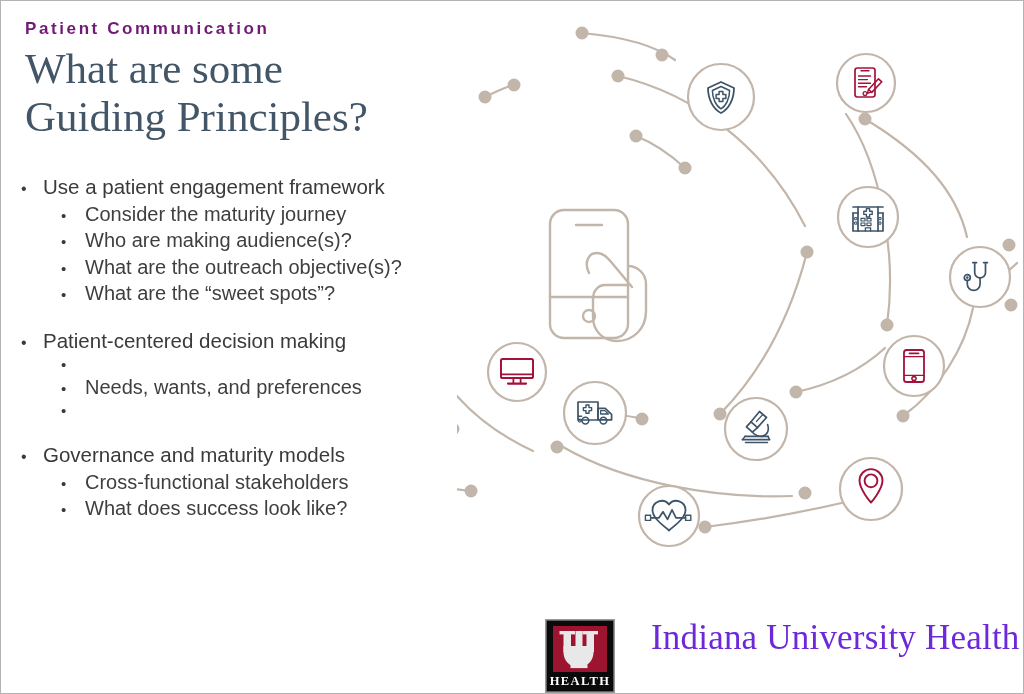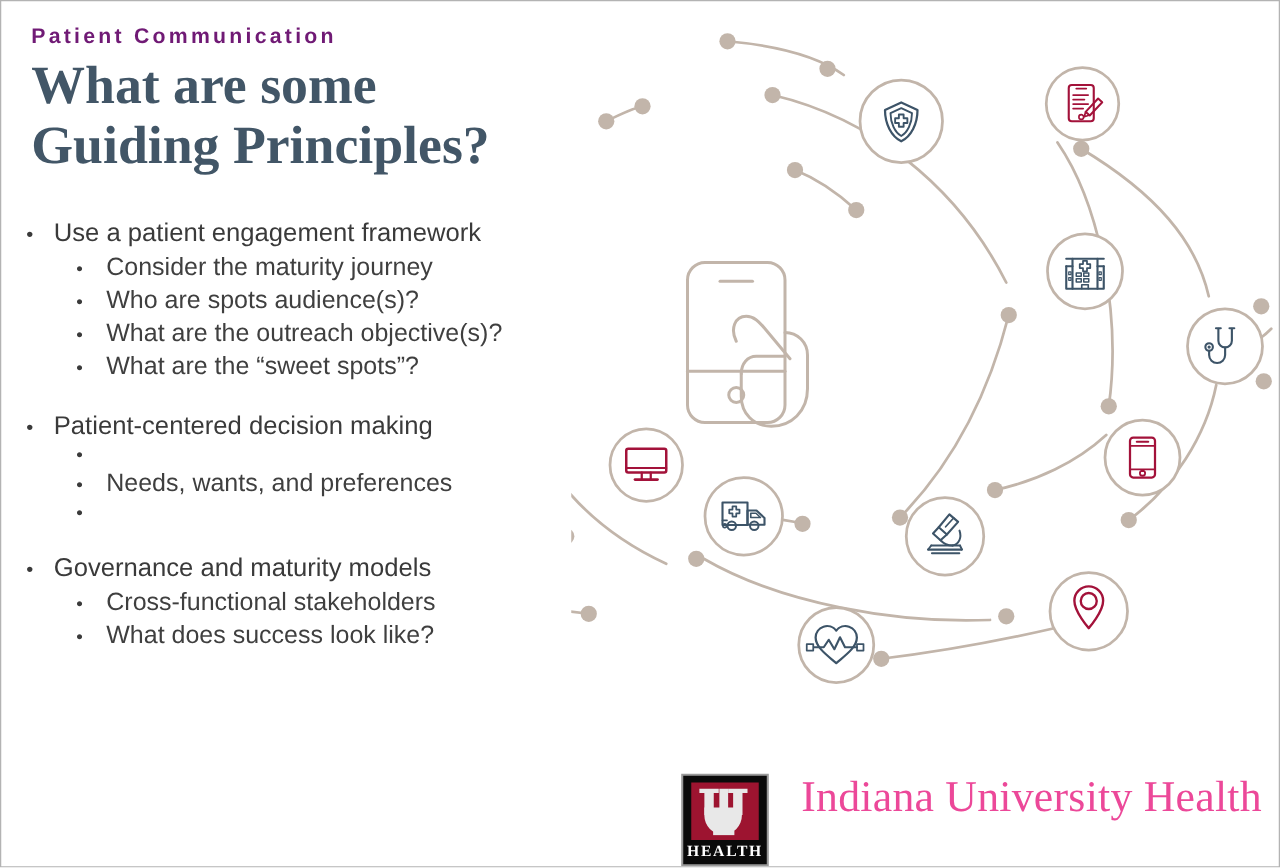--- a/index.html
+++ b/index.html
@@ -33,21 +33,21 @@
     font-size: 17px;
     font-weight: 700;
     letter-spacing: 2.6px;
     color: #701a75;
     margin: 0 0 4px 0;
     white-space: nowrap;
   }
   .title {
     font-family: "Liberation Serif", serif;
     font-size: 43px;
-    font-weight: 700;
+    font-weight: 400;
     line-height: 1.12;
     color: #425667;
     margin: 6px 0 0 0;
   }
   .title-line { display: block; }
 
   .bullets {
     position: absolute;
     left: 20px;
     top: 172px;
@@ -109,22 +109,22 @@
   .logo-mark {
     width: 70px;
     height: 74px;
     flex: 0 0 70px;
     position: relative;
     margin-top: 36px;
   }
   .logo-word {
     font-family: "Liberation Serif", serif;
     font-size: 35px;
-    color: #ec4899;
-    margin-left: 26px;
+    color: #6d28d9;
+    margin-left: 36px;
     white-space: nowrap;
     letter-spacing: 0.2px;
   }
 </style>
 </head>
 <body>
 
 <div class="slide">
 
   <div class="text-col">
@@ -141,21 +141,21 @@
       <div class="lvl1">
         <span class="dot">•</span>
         <span class="txt">Use a patient engagement framework</span>
       </div>
       <div class="lvl2">
         <span class="dot">•</span>
         <span class="txt">Consider the maturity journey</span>
       </div>
       <div class="lvl2">
         <span class="dot">•</span>
-        <span class="txt">Who are spots audience(s)?</span>
+        <span class="txt">Who are making audience(s)?</span>
       </div>
       <div class="lvl2">
         <span class="dot">•</span>
         <span class="txt">What are the outreach objective(s)?</span>
       </div>
       <div class="lvl2">
         <span class="dot">•</span>
         <span class="txt">What are the “sweet spots”?</span>
       </div>
     </div>

